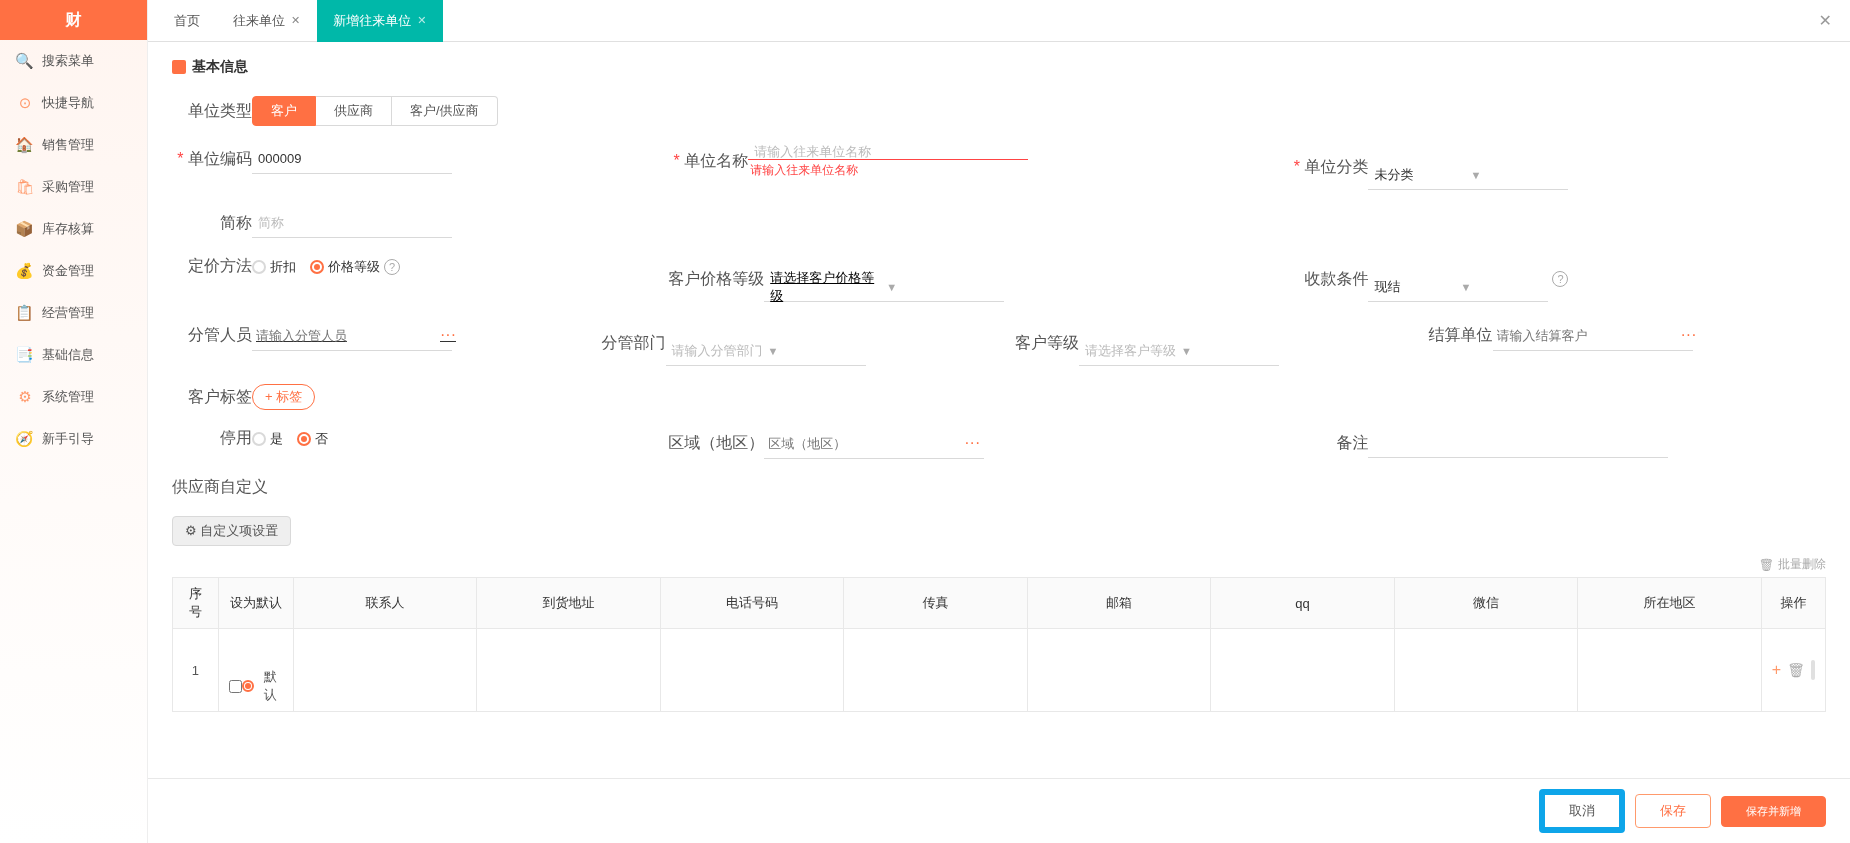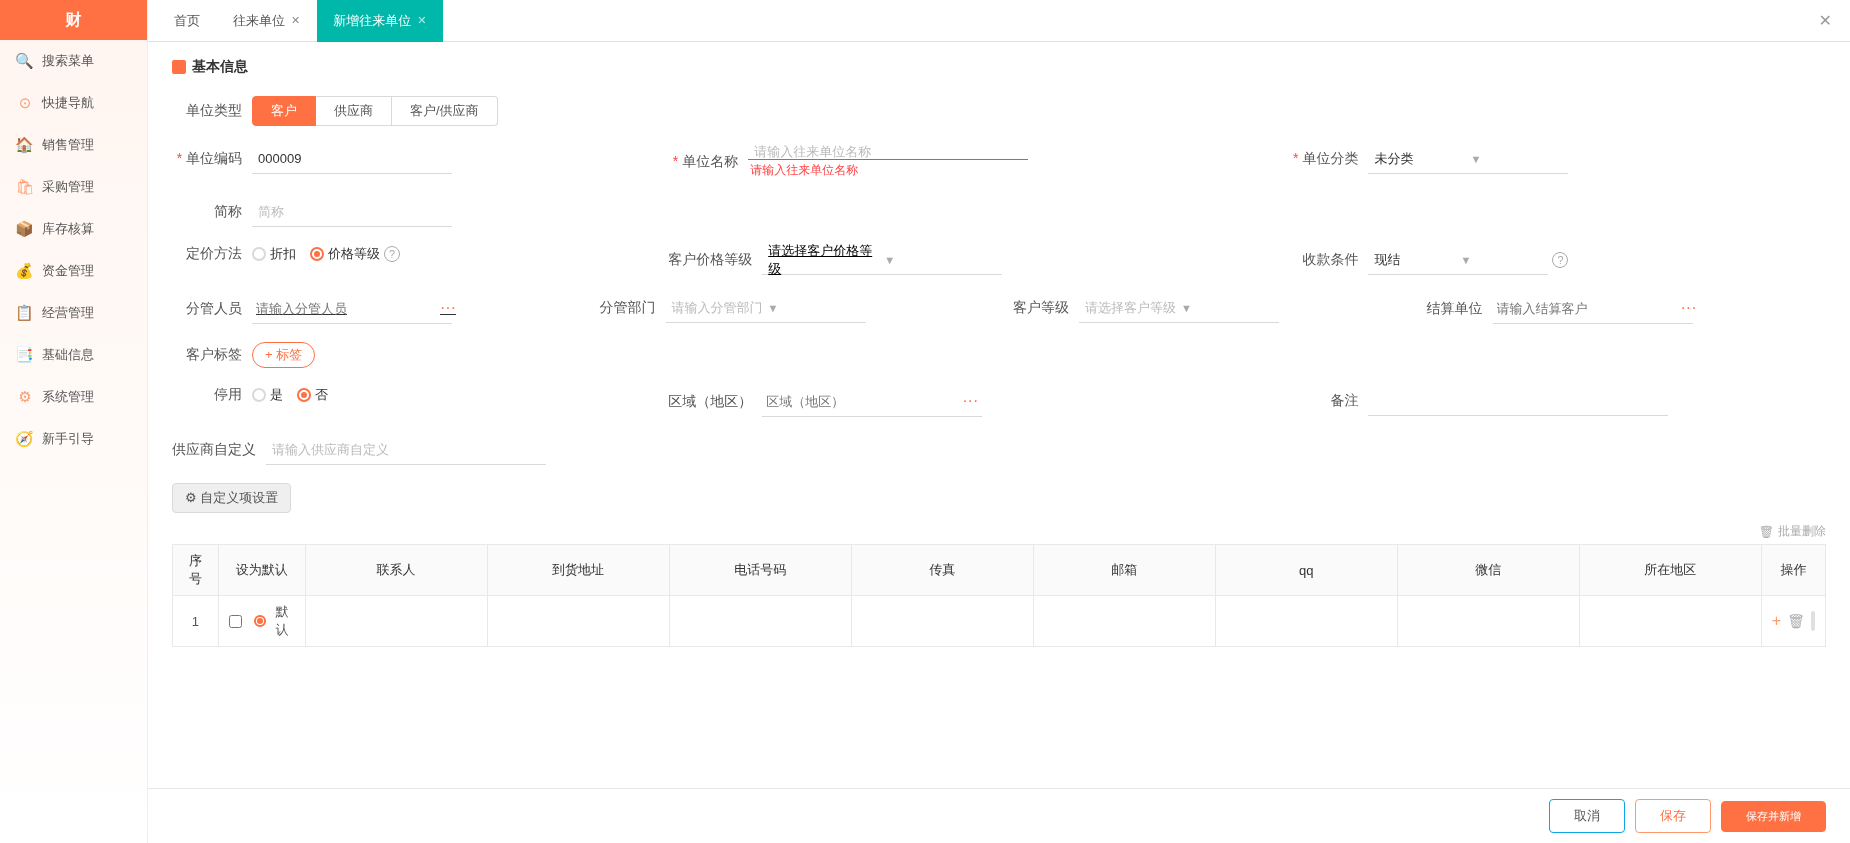--- a/index.html
+++ b/index.html
@@ -116,23 +116,22 @@
     .form-group {
       display: flex;
       align-items: center;
       flex: 1;
       min-width: 0;
     }
 
     .form-label {
       min-width: 80px;
       text-align: right;
-      padding-right: 10px;
       color: #555;
-      font-size: 14px;
+      font-size: 16px;
       white-space: nowrap;
       flex-shrink: 0;
     }
     .required::before {
       content: '* ';
       color: #f44;
     }
 
     .form-input {
       flex: 1;
@@ -159,20 +158,21 @@
     .form-select {
       display: flex;
       align-items: center;
       flex: 1;
       height: 30px;
       border-bottom: 1px solid #d9d9d9;
       cursor: pointer;
       padding: 0 6px;
       gap: 4px;
       min-width: 0;
+      margin-top: 16px;
     }
     .form-select span { flex: 1; color: #333; font-size: 13px; }
     .form-select .arrow { color: #aaa; font-size: 11px; }
 
     .type-btns {
       display: flex;
       gap: 0;
       flex: 1;
     }
     .type-btn {
@@ -330,21 +330,21 @@
       align-items: center;
       justify-content: flex-end;
       gap: 10px;
       padding: 10px 24px;
       background: #fff;
       border-top: 1px solid #e8e8e8;
       flex-shrink: 0;
     }
     .btn-cancel {
       padding: 7px 24px;
-      border: 1px solid #0ea5e9;
+      border: 6px solid #0ea5e9;
       background: #fff;
       border-radius: 4px;
       cursor: pointer;
       font-size: 13px;
       color: #555;
     }
     .btn-save {
       padding: 7px 24px;
       border: 1px solid #ff9a6c;
       background: #fff;
@@ -574,21 +574,20 @@
       </div>
       <div class="form-group" style="flex:1.3">
         <span class="form-label">备注</span>
         <input class="form-input" type="text" style="max-width: 300px;">
       </div>
     </div>
 
     <div class="form-row">
       <div class="form-group">
         <span class="form-label">供应商自定义</span>
-        <input class="form-input" type="text" placeholder="请输入供应商自定义" style="max-width: 280px;">
       </div>
     </div>
 
     <div class="table-section">
       <button class="custom-settings-btn">⚙ 自定义项设置</button>
       <div class="batch-delete">
         <span>🗑</span>
         <span>批量删除</span>
       </div>
       <table>
@@ -604,21 +603,21 @@
             <th>qq</th>
             <th>微信</th>
             <th>所在地区</th>
             <th>操作</th>
           </tr>
         </thead>
         <tbody>
           <tr>
             <td>1</td>
             <td>
-              <div style="display:flex;align-items:center;justify-content:center;gap:12px;">
+              <div style="display:flex;align-items:center;justify-content:center;gap:0;margin-top:32px;">
                 <input type="checkbox" style="">
                 <div class="radio-item">
                   <div class="radio-circle checked" style="width:12px;height:12px;border-width:2px;"></div>
                   <span>默认</span>
                 </div>
               </div>
             </td>
             <td><input type="text" style="border: none; outline: none; width: 100%; font-size: 13px;"></td>
             <td><input type="text" style="border: none; outline: none; width: 100%; font-size: 13px;"></td>
             <td><input type="text" style="border: none; outline: none; width: 100%; font-size: 13px;"></td>

